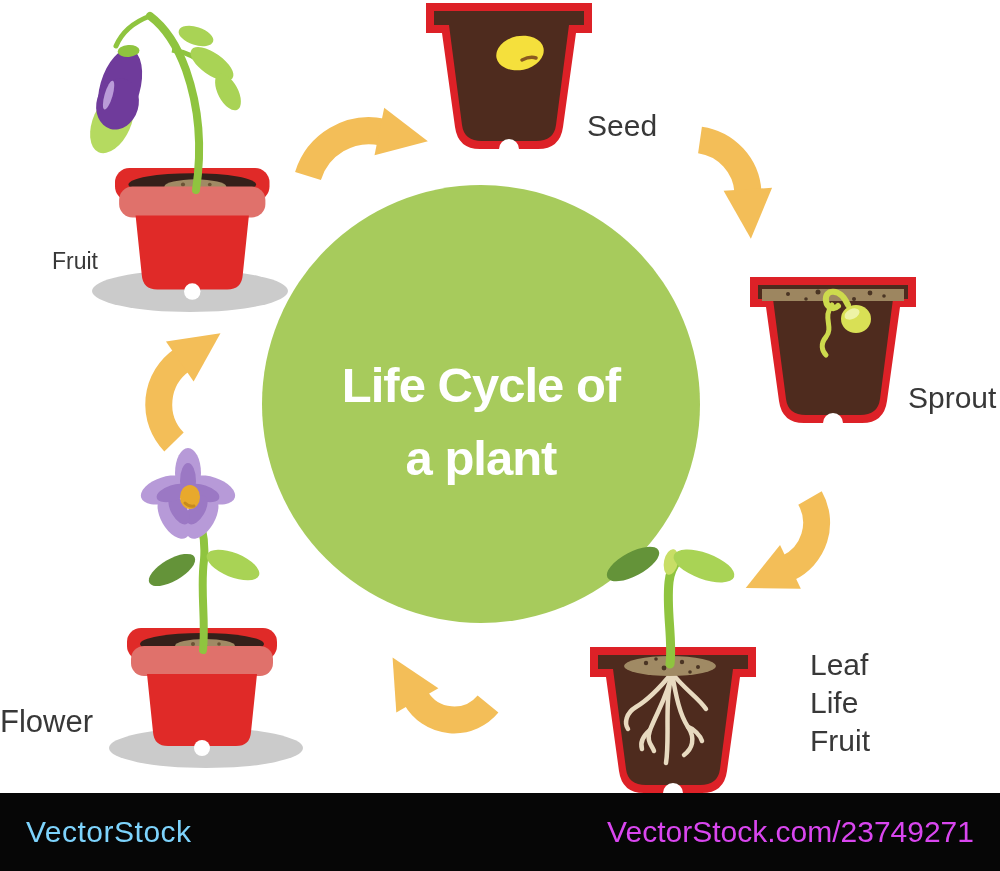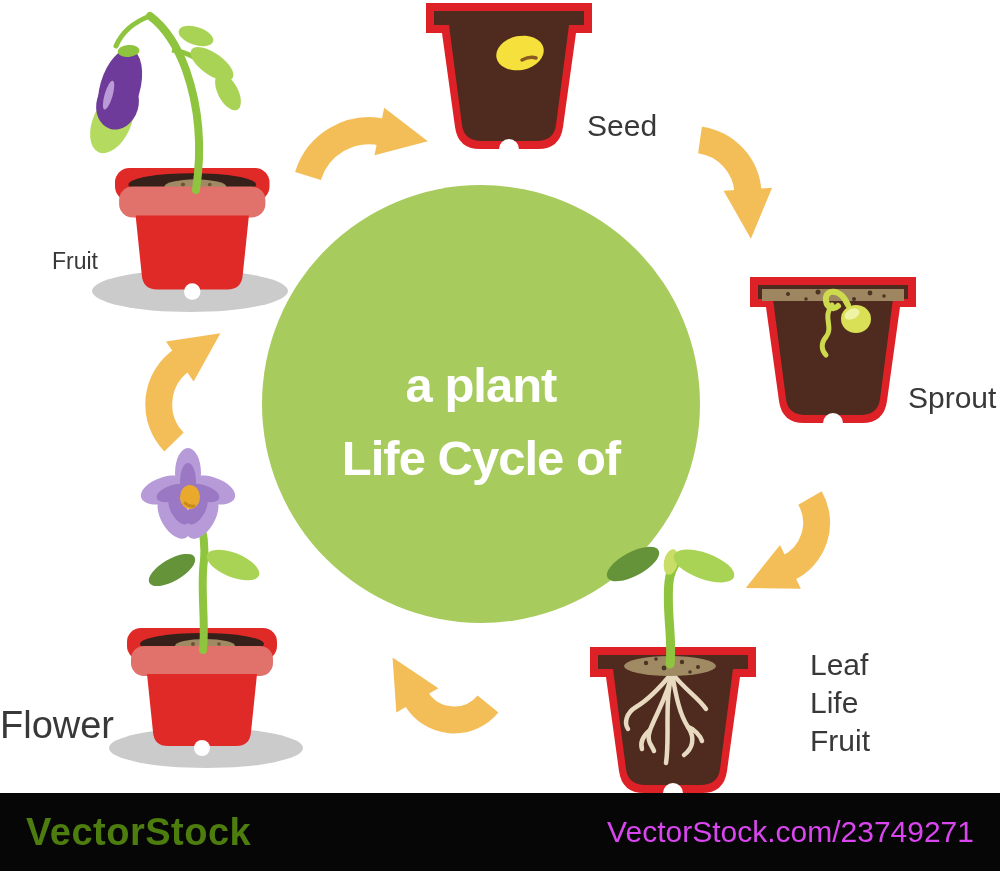--- a/index.html
+++ b/index.html
@@ -17,21 +17,21 @@
     position: absolute;
     color: #383838;
     font-size: 30px;
     font-weight: 400;
     letter-spacing: 0px;
     white-space: nowrap;
   }
   .seed-label   { left: 587px; top: 109px; }
   .sprout-label { left: 908px; top: 381px; }
   .fruit-label  { left: 24px;  top: 248px; font-size: 23px; margin-left: 28px; }
-  .flower-label { left: 0px;   top: 704px; font-size: 38px; }
+  .flower-label { left: 0px;   top: 704px; font-size: 31px; }
   .lsr-label    { left: 810px; top: 646px; line-height: 38px; }
   .circle-title {
     position: absolute;
     left: 221px; top: 349px;
     width: 520px;
     text-align: center;
     color: #ffffff;
     font-size: 49px;
     font-weight: bold;
     line-height: 73px;
@@ -40,21 +40,21 @@
   .watermark-bar {
     position: absolute;
     left: 0; top: 793px;
     width: 1000px; height: 78px;
     background: #060606;
     display: flex;
     align-items: center;
     justify-content: space-between;
     padding: 0 26px;
   }
-  .wm-brand { color: #4d7c0f; font-size: 38px; font-weight: bold; letter-spacing: 0.5px; }
+  .wm-brand { color: #7dd3fc; font-size: 30px; font-weight: normal; letter-spacing: 0.5px; }
   .wm-site  { color: #d946ef; font-size: 30px; font-weight: normal; }
 </style>
 </head>
 <body>
 
 <div class="canvas">
 
   <svg class="art" width="1000" height="871" viewBox="0 0 1000 871">
     <defs>
       <marker id="ah" viewBox="0 0 3 3" refX="0.25" refY="1.5" markerWidth="2" markerHeight="2" orient="auto">
@@ -186,22 +186,22 @@
           <ellipse cx="-9" cy="13" rx="8" ry="16" transform="rotate(-30 -9 13)"></ellipse>
           <ellipse cx="-15" cy="-4" rx="17" ry="8" transform="rotate(-18 -15 -4)"></ellipse>
         </g>
         <ellipse cx="2" cy="0" rx="10" ry="12" fill="#E8A92C"></ellipse>
         <path d="M -3,6 q 4,4 9,3" stroke="#C78A1E" stroke-width="3" fill="none" stroke-linecap="round"></path>
       </g>
     </g>
   </svg>
 
   <div class="circle-title">
+    <div>Life Cycle of</div>
     <div>a plant</div>
-    <div>Life Cycle of</div>
   </div>
 
   <div class="stage-label seed-label">Seed</div>
   <div class="stage-label sprout-label">Sprout</div>
   <div class="stage-label lsr-label">
     <div>Leaf</div>
     <div>Life</div>
     <div>Fruit</div>
   </div>
   <div class="stage-label flower-label">Flower</div>

